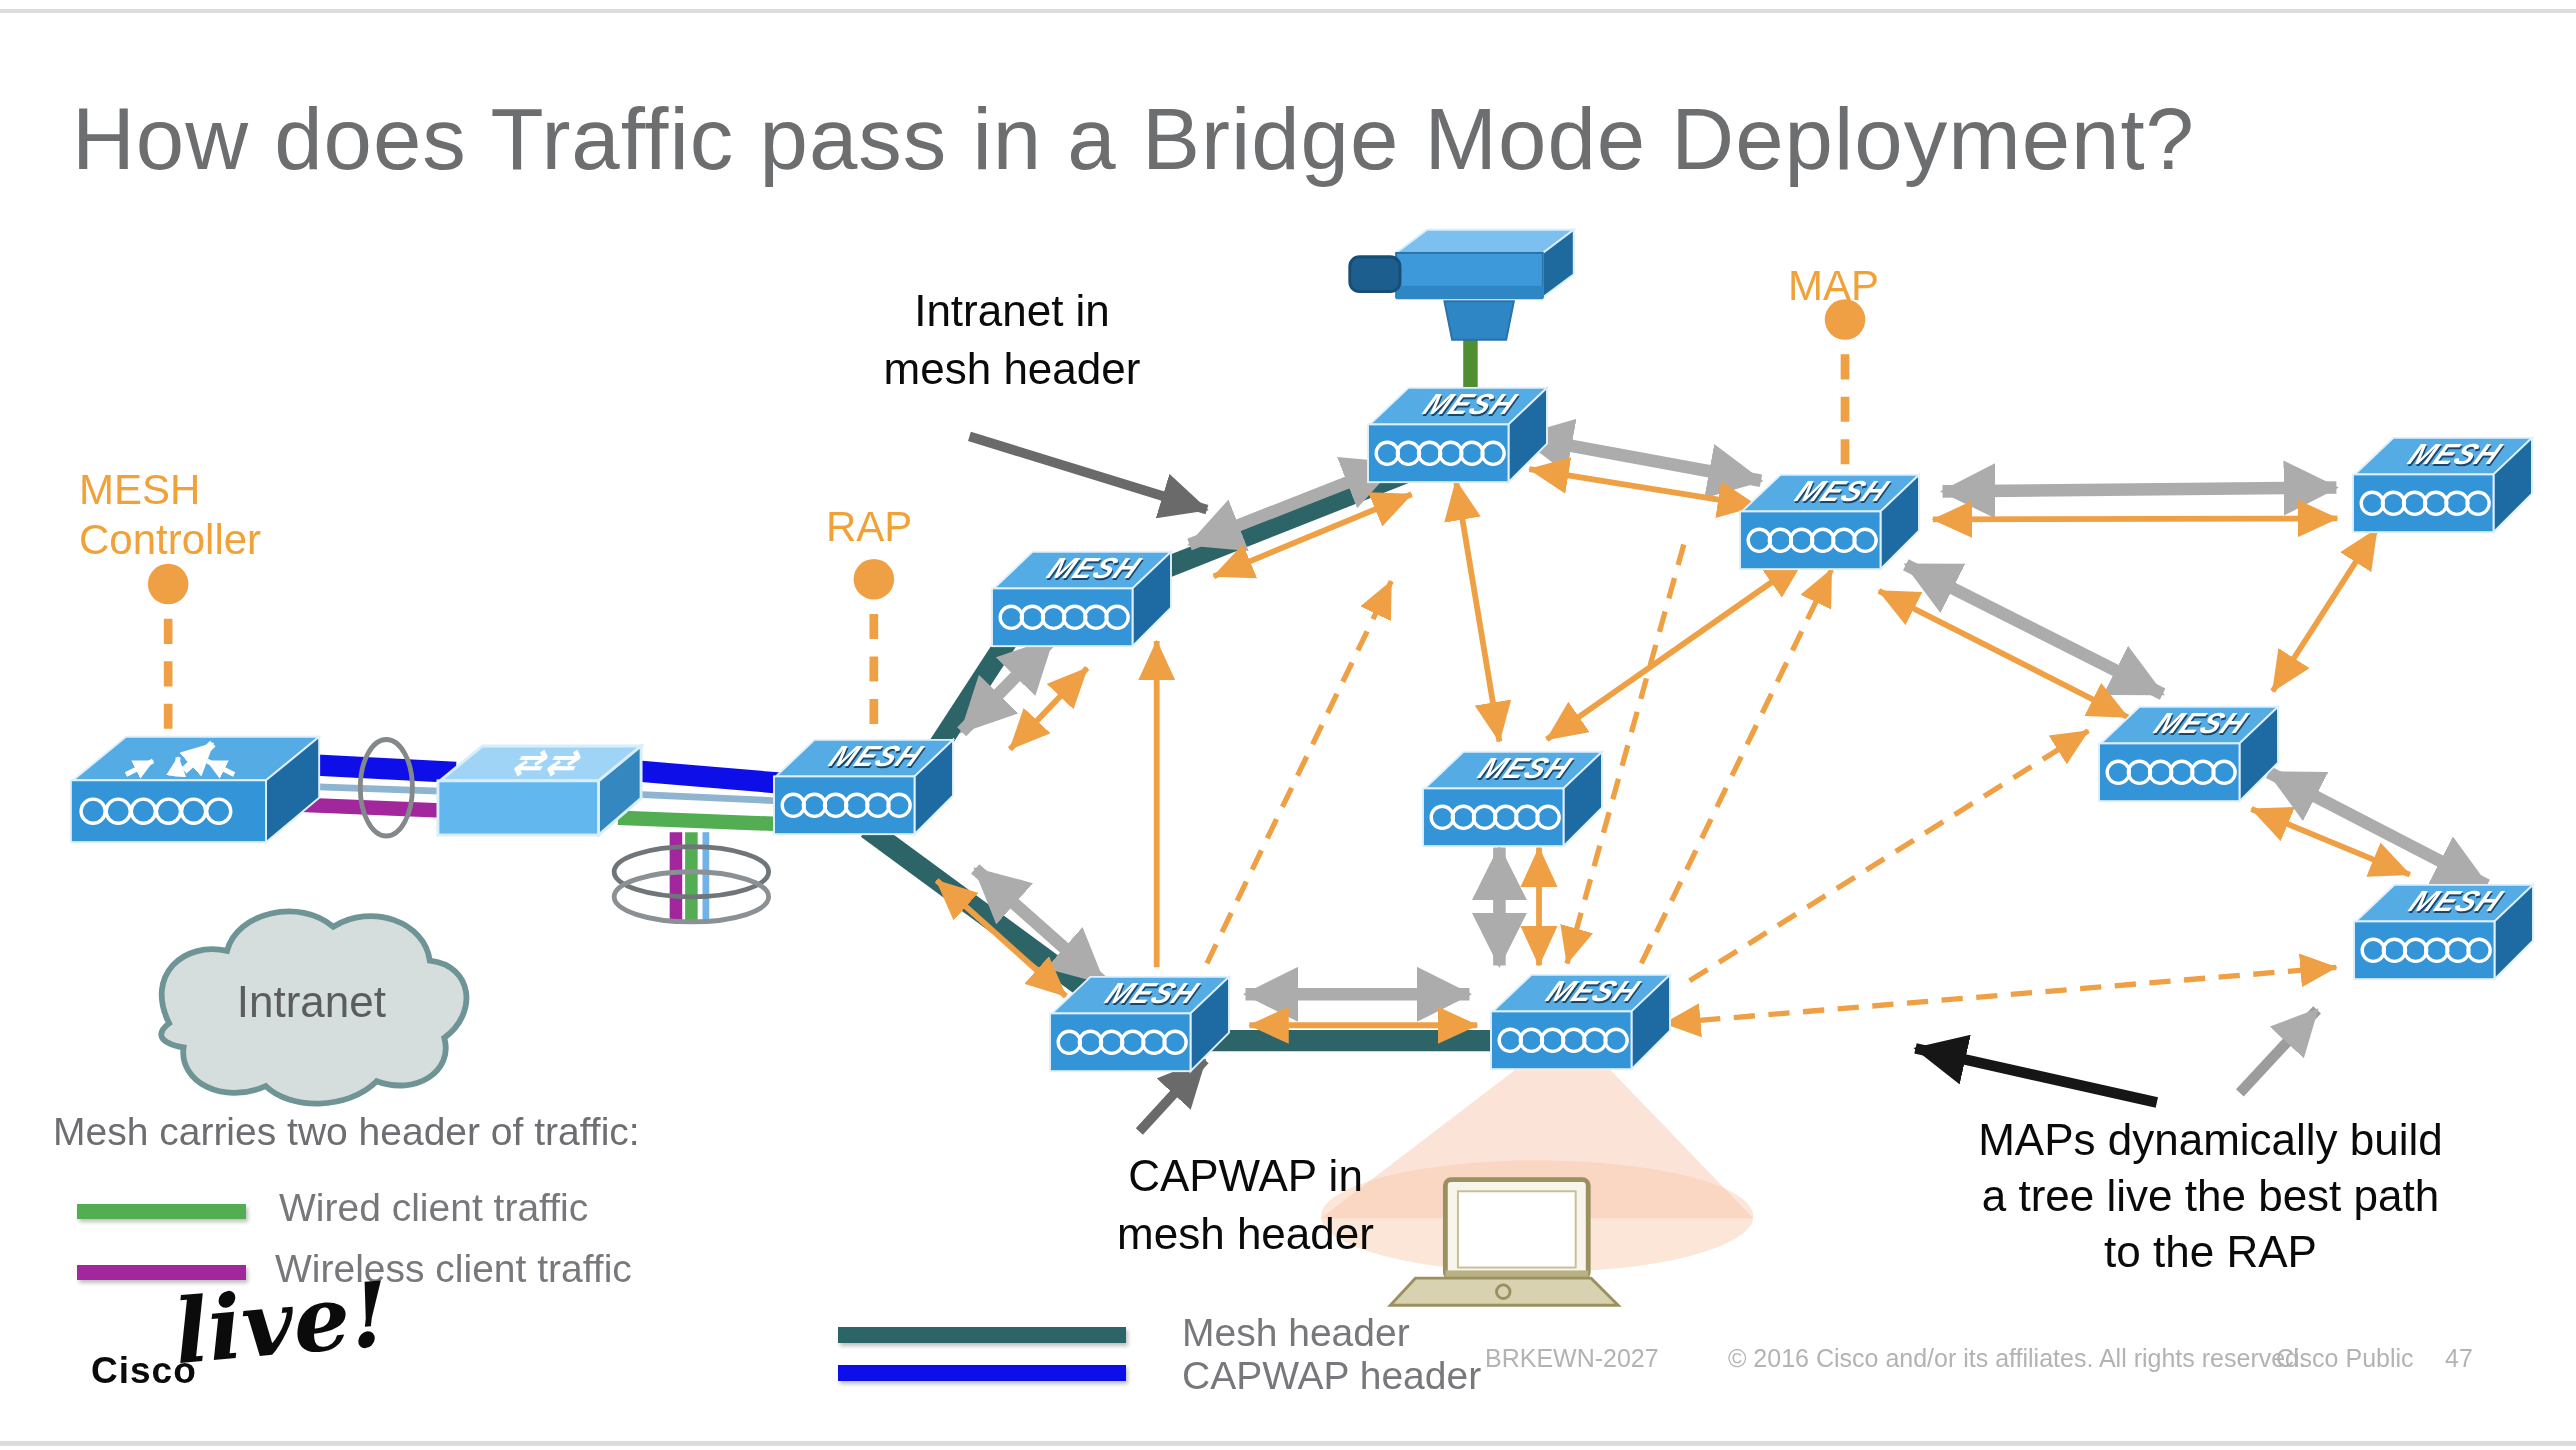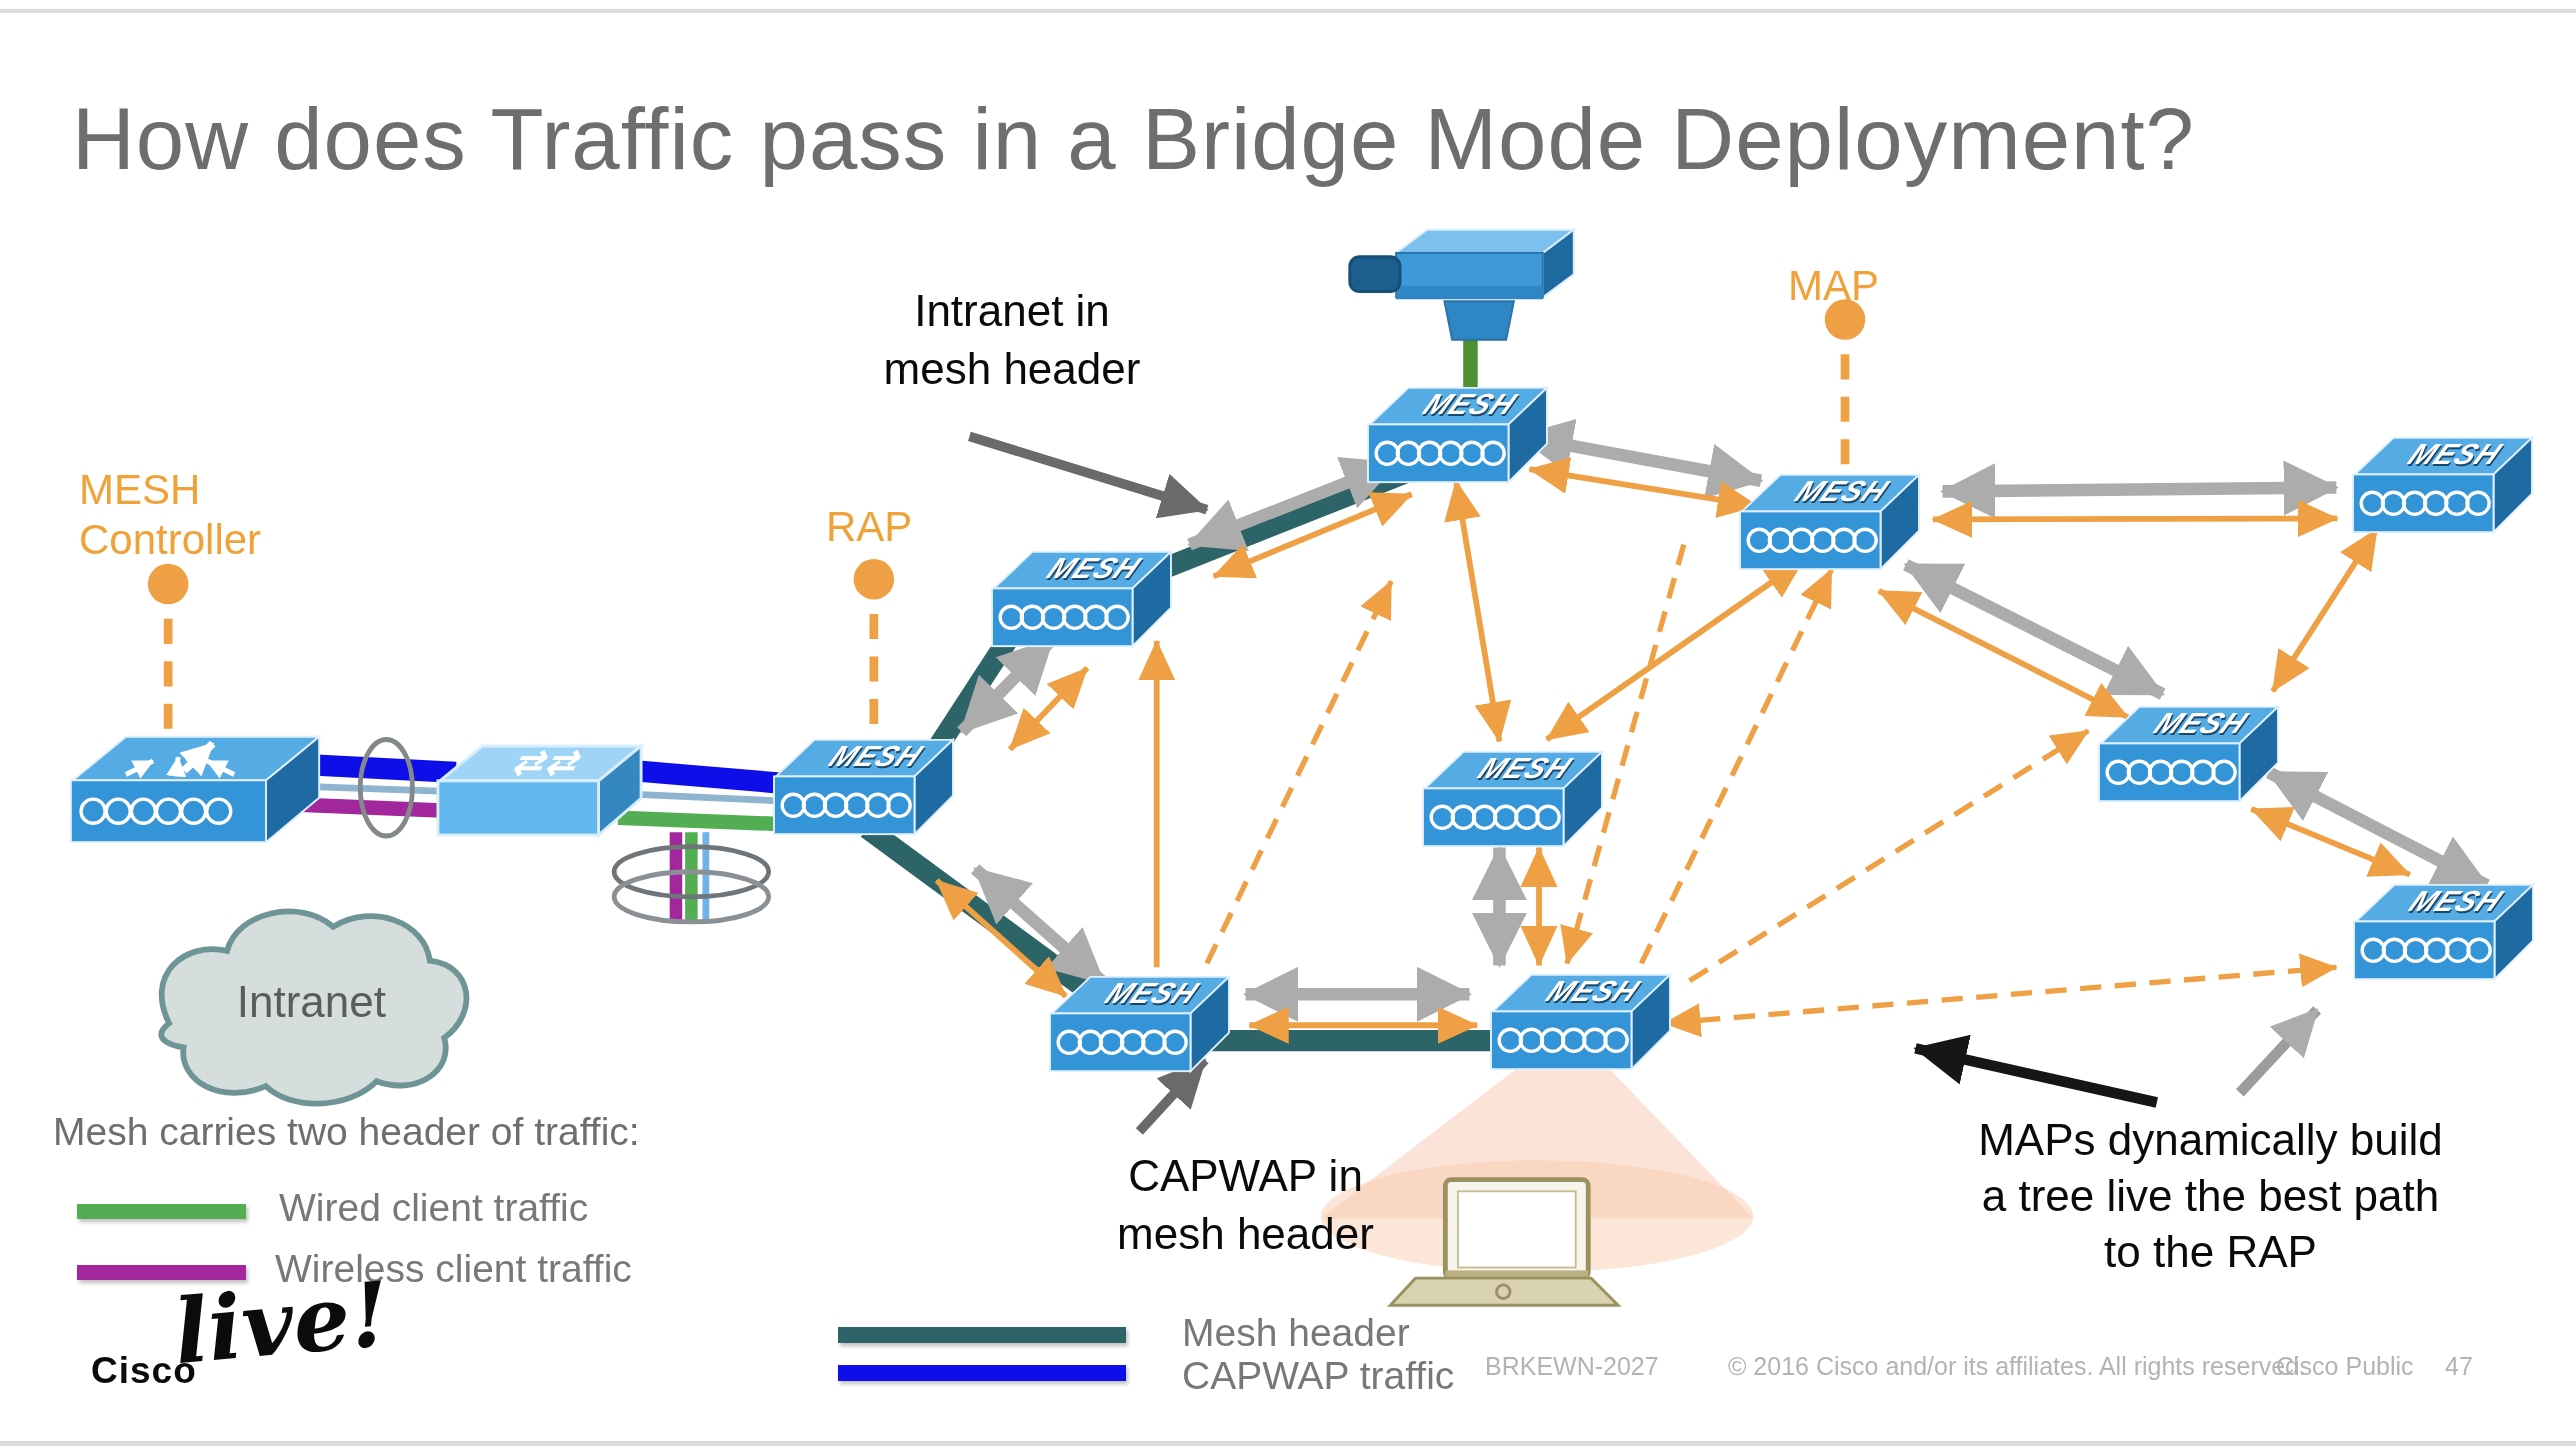--- a/index.html
+++ b/index.html
@@ -9,21 +9,21 @@
   .edge-rule{left:0;width:2576px;height:4.8px;background:#dcdcdc;}
   #title{left:72px;top:89px;font-size:87px;letter-spacing:1px;color:#6d6e70;white-space:nowrap;}
   #subtitle{left:17.4px;top:290px;font-size:71px;color:#f0a238;white-space:nowrap;}
   .org-label{color:#f0a238;font-size:42px;line-height:50px;}
   .note{color:#0a0a0a;font-size:44px;line-height:58px;text-align:center;}
   #maps-note{line-height:56px;}
   .legend-title{color:#6d6e71;font-size:39px;}
   .legend-text{color:#77787b;font-size:39px;white-space:nowrap;margin-left:16px;}
   .swatch{position:absolute;height:14.5px;width:169px;box-shadow:1.9px 2.9px 3.9px rgba(0,0,0,.25);}
   .swatch2{position:absolute;height:16.4px;width:288px;box-shadow:1.9px 2.9px 3.9px rgba(0,0,0,.25);}
-  .footer-text{color:#b2b3b5;font-size:25px;white-space:nowrap;margin-top:8px;}
+  .footer-text{color:#b2b3b5;font-size:25px;white-space:nowrap;}
   #logo-cisco{font-size:37px;font-weight:bold;color:#0b0b0b;letter-spacing:1px;}
   #logo-live{font-family:"DejaVu Serif",serif;font-style:italic;font-weight:bold;font-size:89px;
              color:#0b0b0b;transform:rotate(-5deg);line-height:77px;}
   #cloud-label{color:#5b5c5e;font-size:44px;}
   
   .mesh-node{position:absolute;width:183px;height:102px;}
   .f-top{fill:#55abe4;stroke:#dff0fc;stroke-width:2;}
   .f-side{fill:#1e6aa2;stroke:#dff0fc;stroke-width:2;}
   .f-front{fill:#3394d8;stroke:#dff0fc;stroke-width:2;}
   .rings circle{fill:none;stroke:#ffffff;stroke-width:3.5;}
@@ -389,21 +389,21 @@
 
   <div class="abs legend-title" style="left:53px;top:1110px">Mesh carries two header of traffic:</div>
   <div class="swatch" style="left: 77px; top: 1204px; background: rgb(83, 174, 83);"></div>
   <div class="abs legend-text" style="left:263px;top:1186px">Wired client traffic</div>
   <div class="swatch" style="left: 77px; top: 1265px; background: rgb(162, 38, 156);"></div>
   <div class="abs legend-text" style="left:259px;top:1247px">Wireless client traffic</div>
 
   <div class="swatch2" style="left: 838px; top: 1327px; background: rgb(45, 100, 103);"></div>
   <div class="abs legend-text" style="left:1166px;top:1311px">Mesh header</div>
   <div class="swatch2" style="left: 838px; top: 1365px; background: rgb(14, 14, 232);"></div>
-  <div class="abs legend-text" style="left:1166px;top:1354px">CAPWAP traffic</div>
+  <div class="abs legend-text" style="left:1166px;top:1354px">CAPWAP header</div>
 
   <div class="abs" id="logo-cisco" style="left:91px;top:1350px">Cisco</div>
   <div class="abs" id="logo-live" style="left:174px;top:1284px">live!</div>
 
   <div class="abs footer-text" style="left:1485px;top:1344px">BRKEWN-2027</div>
   <div class="abs footer-text" style="left:1728px;top:1344px">© 2016  Cisco and/or its affiliates. All rights reserved.</div>
   <div class="abs footer-text" style="left:2276px;top:1344px">Cisco Public</div>
   <div class="abs footer-text" style="left:2445px;top:1344px">47</div>
 </div>
 

